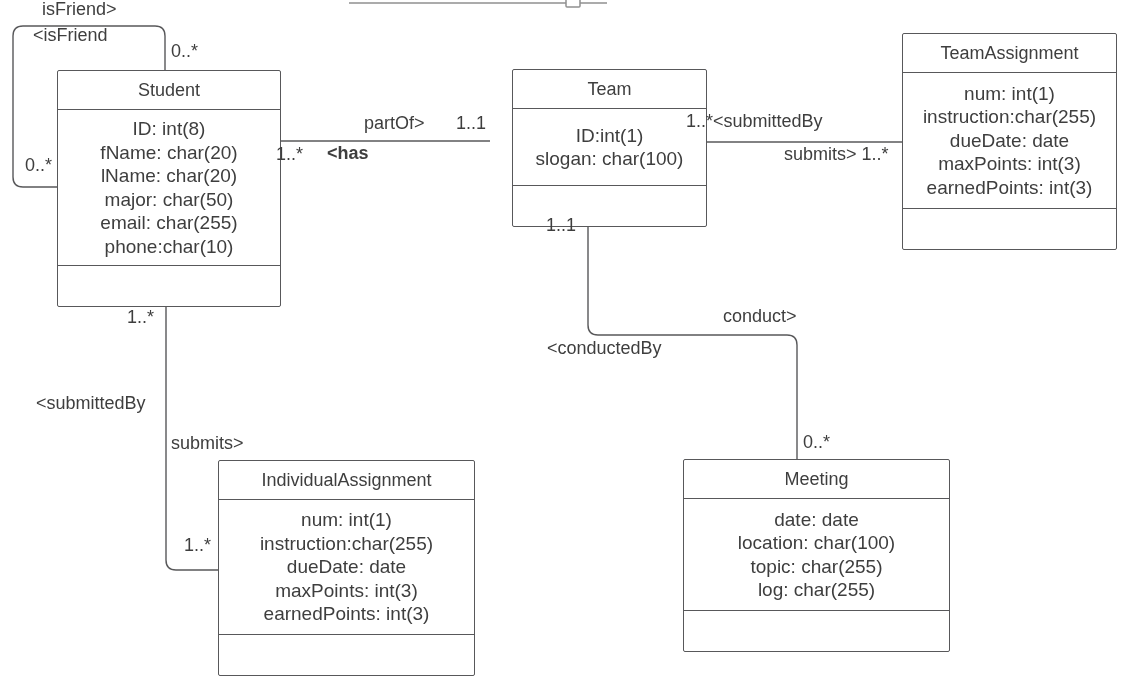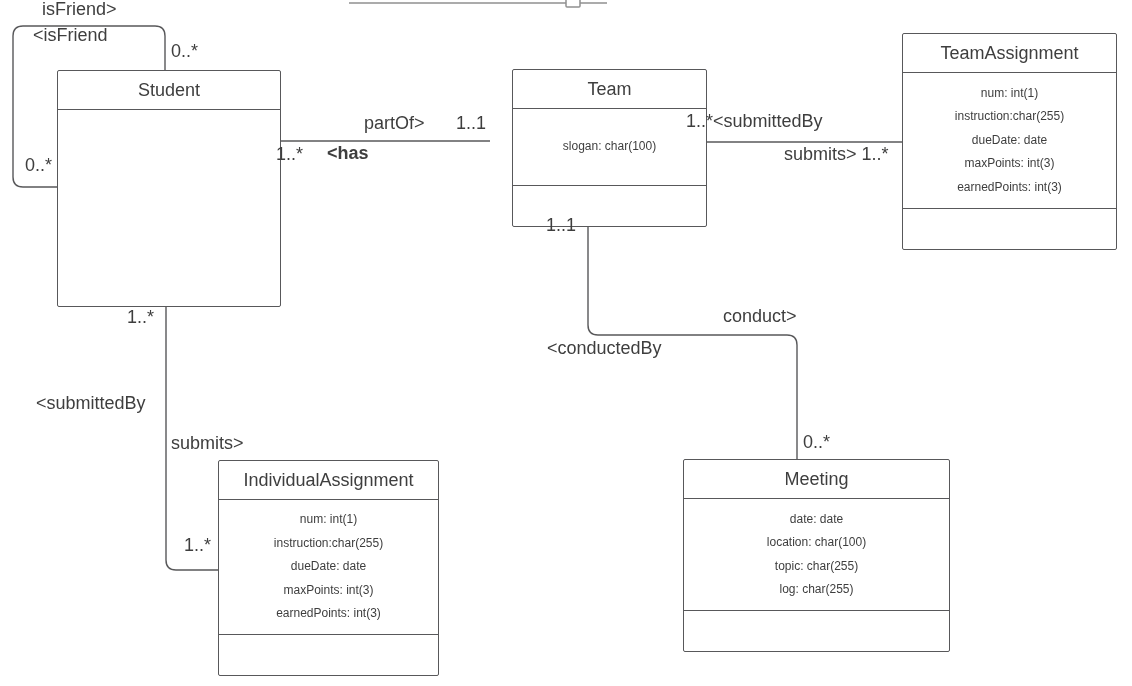--- a/index.html
+++ b/index.html
@@ -12,21 +12,21 @@
   .entity{
     position:absolute;background:#ffffff;border:1.4px solid #58585a;border-radius:2px;
     display:flex;flex-direction:column;box-sizing:border-box;
   }
   .e-title{
     height:38px;flex:0 0 auto;display:flex;align-items:center;justify-content:center;
     border-bottom:1.4px solid #58585a;font-size:18px;white-space:nowrap;
   }
   .e-attrs{
     flex:1 1 auto;display:flex;flex-direction:column;justify-content:center;
-    text-align:center;font-size:12px;line-height:23.5px;
+    text-align:center;font-size:19px;line-height:23.5px;
     border-bottom:1.4px solid #58585a;
   }
   .e-footer{flex:0 0 40px;}
   .lbl{position:absolute;font-size:18px;line-height:19px;white-space:nowrap;}
 </style>
 </head>
 <body>
 
 <div class="canvas">
 
@@ -41,44 +41,53 @@
 
     <path d="M683,142 H902"></path>
 
     <path d="M588,213 V325 Q588,335 598,335 H787 Q797,335 797,345 V459"></path>
 
     <path d="M166,307 V560 Q166,570 176,570 H218"></path>
   </svg>
 
   <div class="entity" style="left:57px;top:70px;width:224px;height:237px;">
     <div class="e-title">Student</div>
+    <div class="e-attrs">
+      <div>ID: int(8)</div>
+      <div>fName: char(20)</div>
+      <div>lName: char(20)</div>
+      <div>major: char(50)</div>
+      <div>email: char(255)</div>
+      <div>phone:char(10)</div>
+    </div>
     <div class="e-footer"></div>
   </div>
 
   <div class="entity" style="left:490px;top:69px;width:195px;height:158px;margin-left:22px;">
     <div class="e-title">Team</div>
     <div class="e-attrs">
+      <div>ID:int(1)</div>
       <div>slogan: char(100)</div>
     </div>
     <div class="e-footer"></div>
   </div>
 
   <div class="entity" style="left:902px;top:33px;width:215px;height:217px;">
     <div class="e-title">TeamAssignment</div>
     <div class="e-attrs">
       <div>num: int(1)</div>
       <div>instruction:char(255)</div>
       <div>dueDate: date</div>
       <div>maxPoints: int(3)</div>
       <div>earnedPoints: int(3)</div>
     </div>
     <div class="e-footer"></div>
   </div>
 
-  <div class="entity" style="left:218px;top:460px;width:221px;height:216px;">
+  <div class="entity" style="left:218px;top:460px;width:257px;height:216px;">
     <div class="e-title">IndividualAssignment</div>
     <div class="e-attrs">
       <div>num: int(1)</div>
       <div>instruction:char(255)</div>
       <div>dueDate: date</div>
       <div>maxPoints: int(3)</div>
       <div>earnedPoints: int(3)</div>
     </div>
     <div class="e-footer"></div>
   </div>

